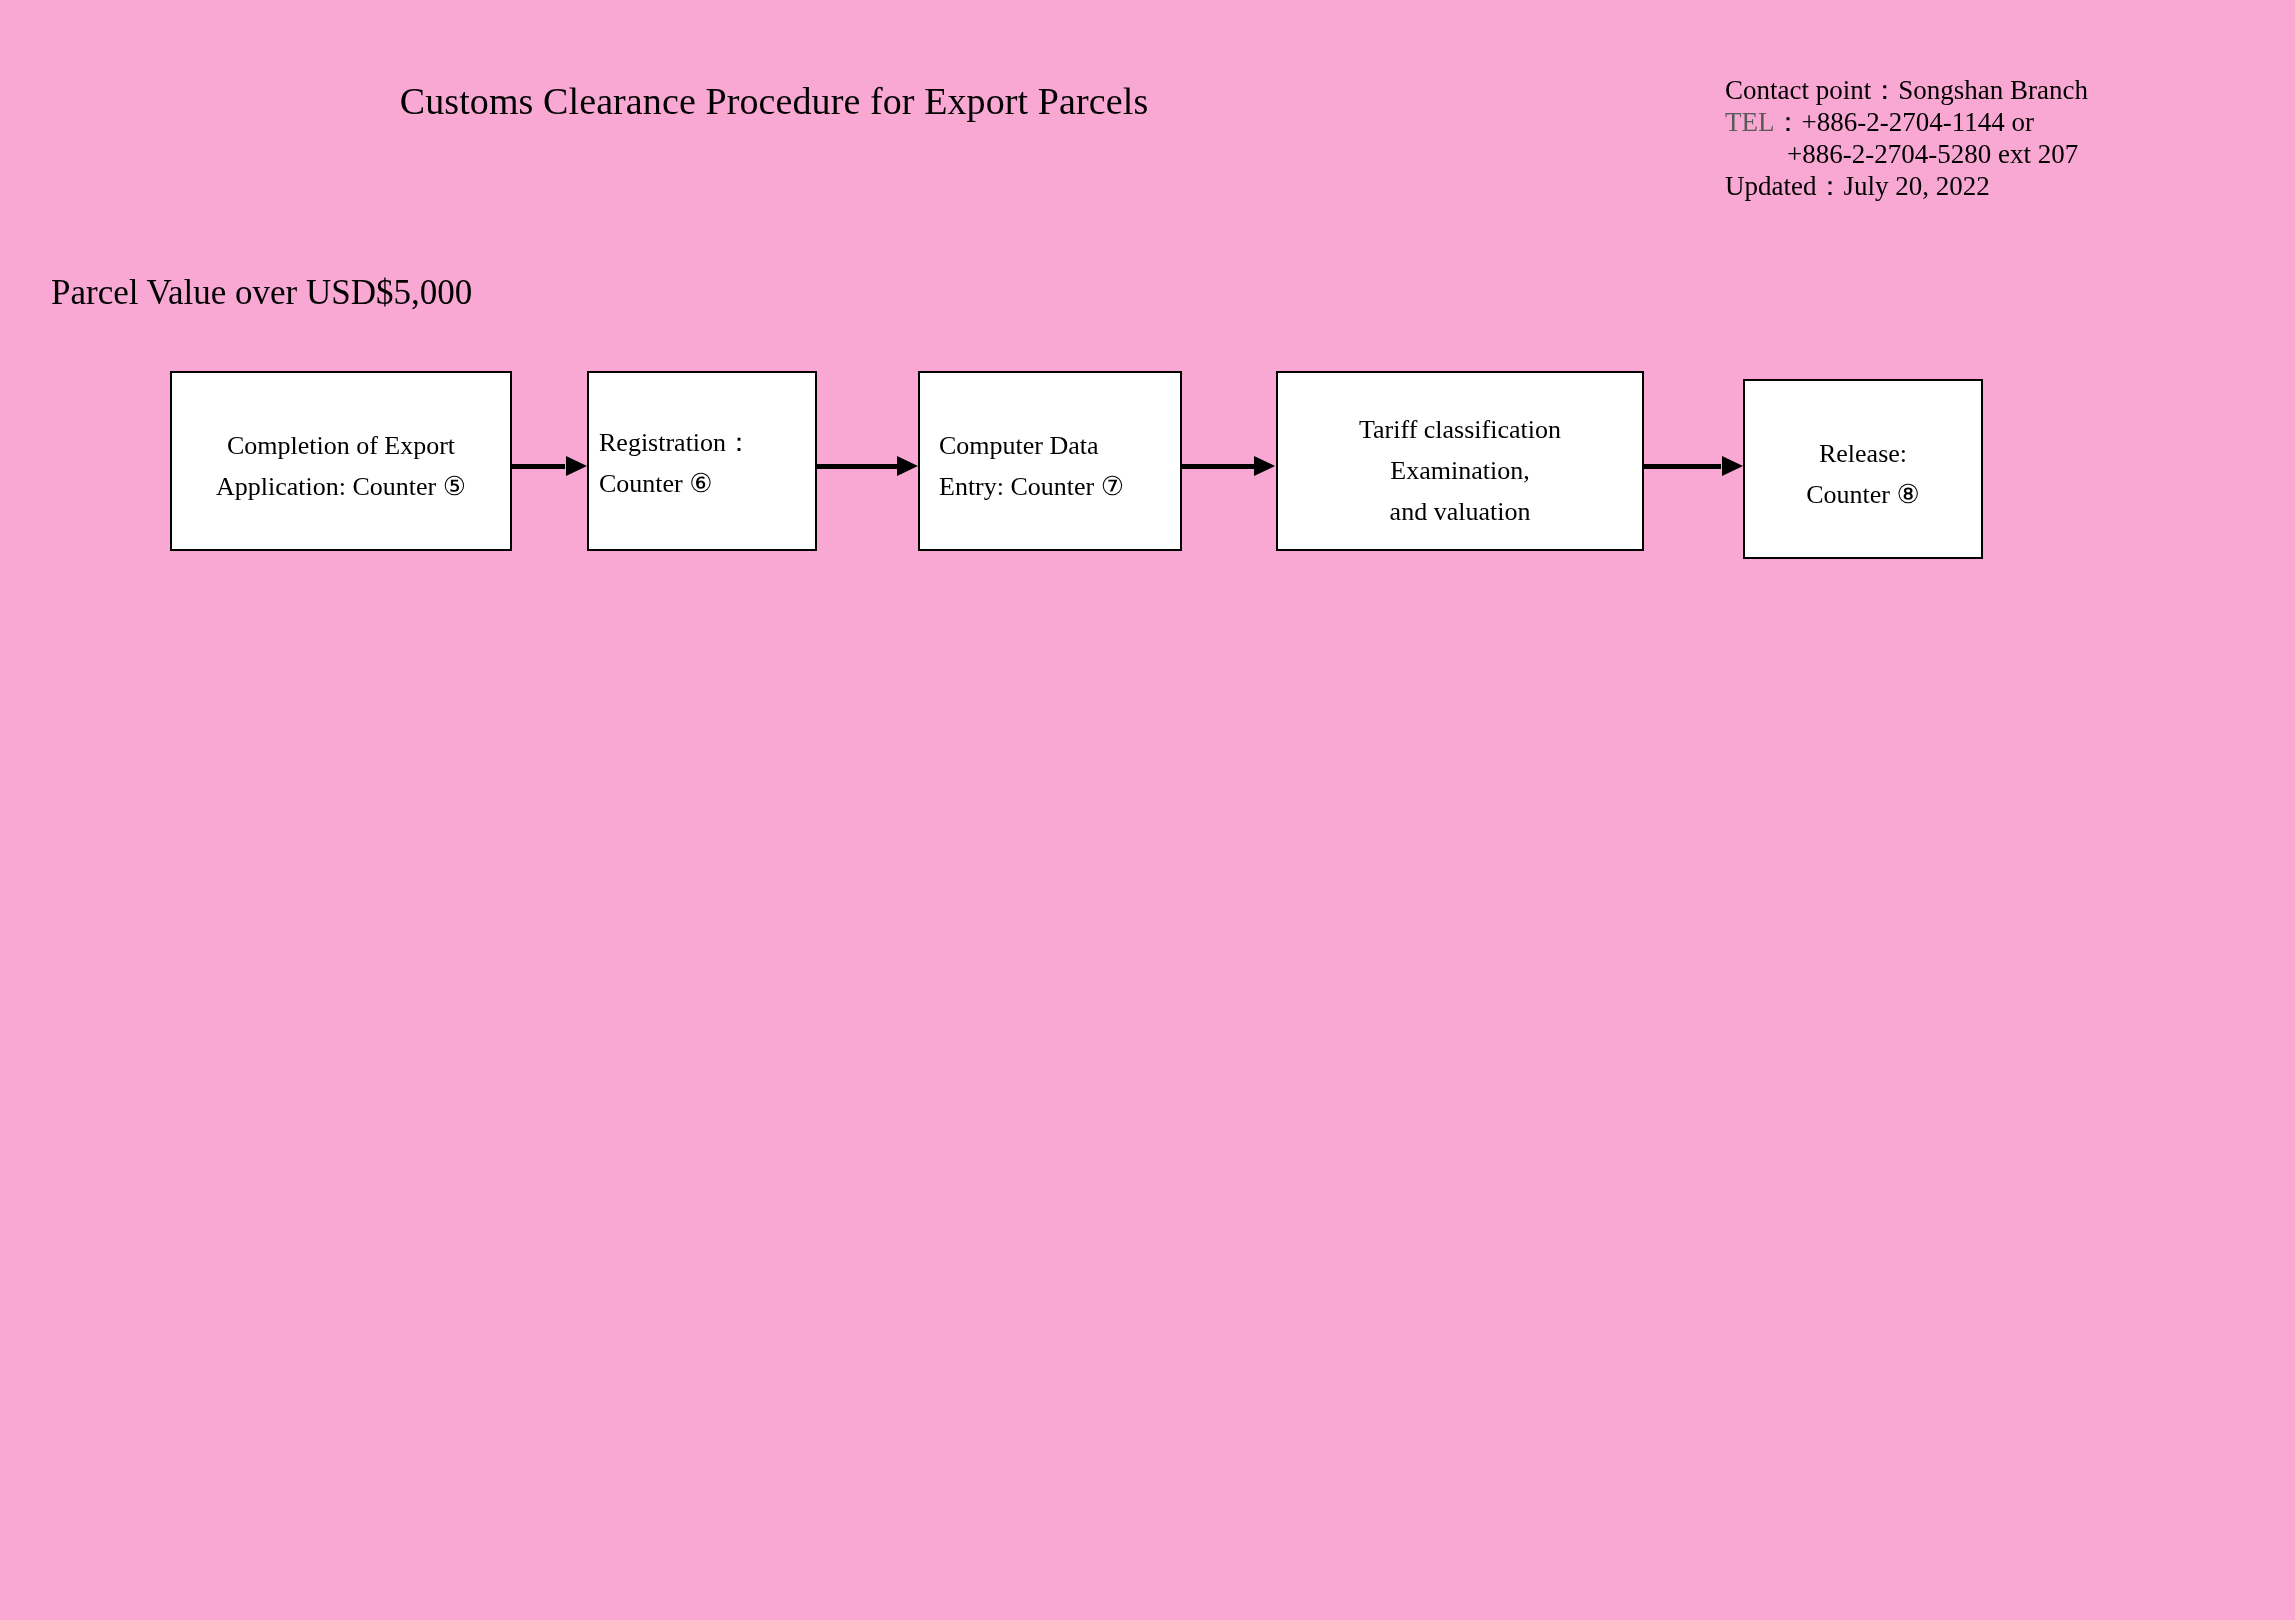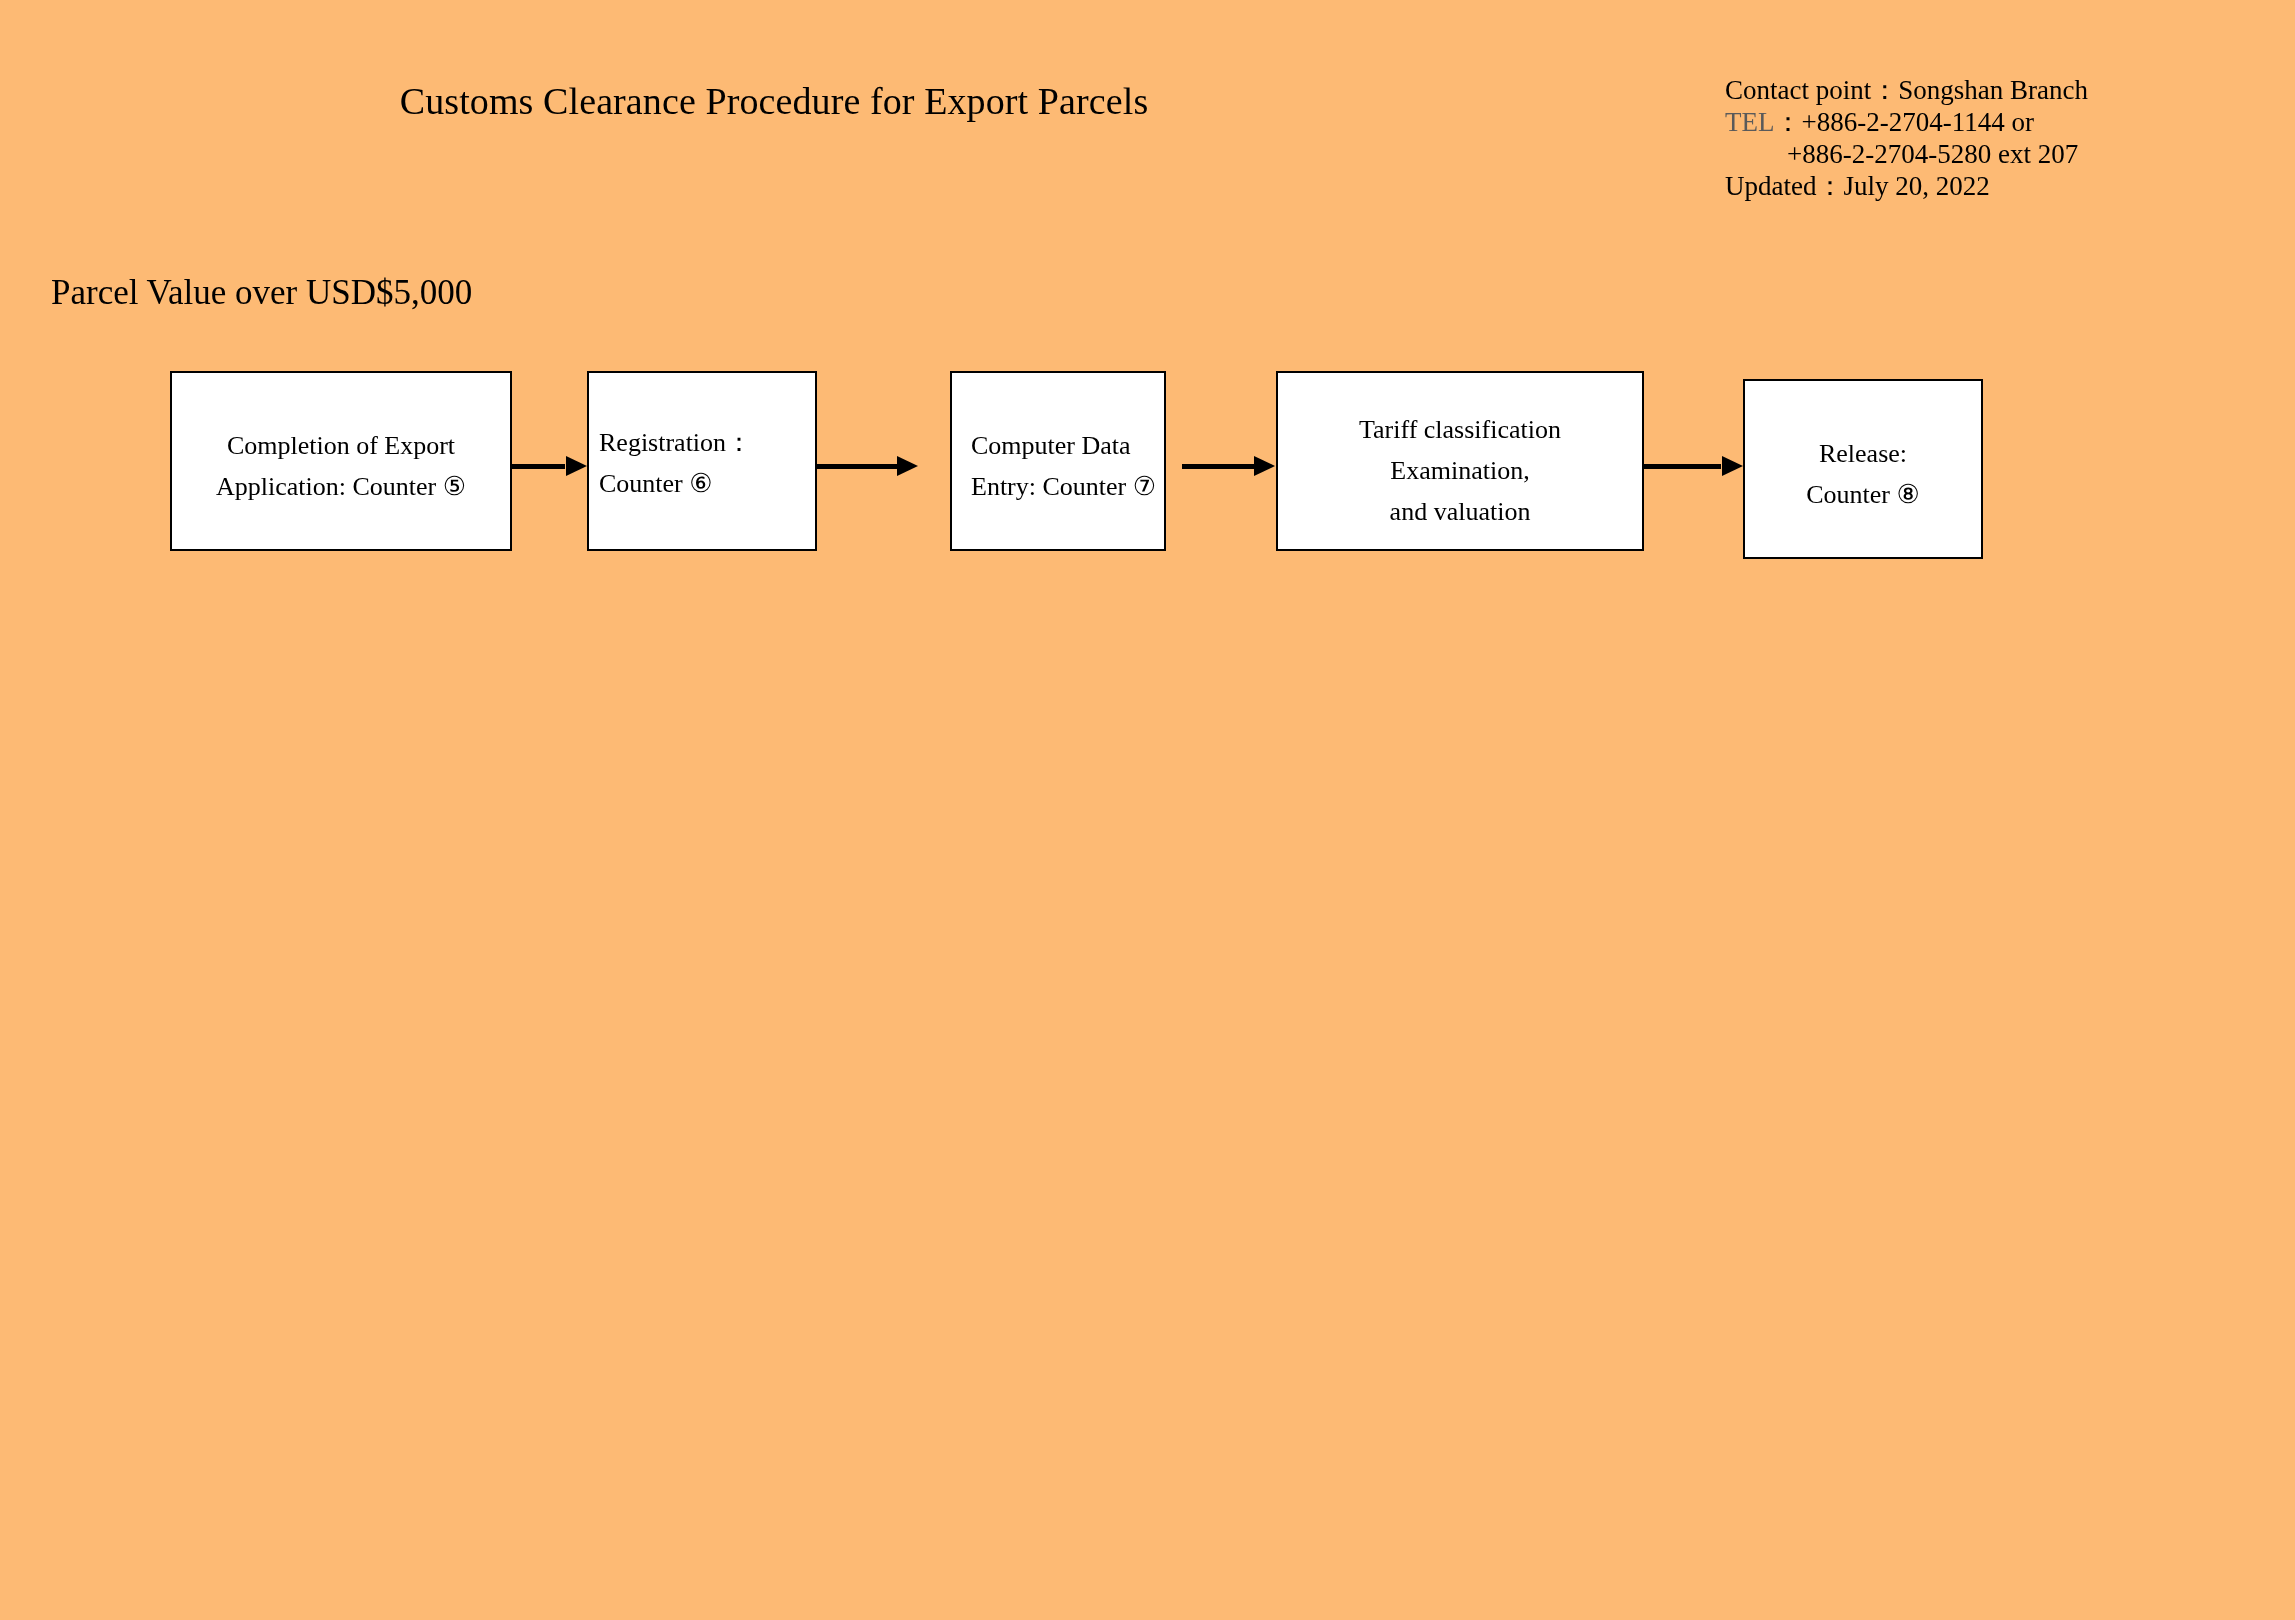--- a/index.html
+++ b/index.html
@@ -8,21 +8,21 @@
     background: #ffffff;
   }
   body {
     font-family: "Liberation Serif", "DejaVu Serif", serif;
     color: #000000;
   }
   #page {
     position: relative;
     width: 2295px;
     height: 1621px;
-    background: #fdba74;
+    background: #f9a8d4;
     overflow: hidden;
   }
 
   
   #doc-title {
     position: absolute;
     left: 0;
     top: 81px;
     width: 1548px;
     text-align: center;
@@ -76,21 +76,21 @@
     line-height: 41px;
   }
   .flow-box .box-text .tline {
     display: block;
     white-space: nowrap;
   }
 
   
   #box-1 { left: 170px;  width: 342px; padding-left: 32px; }
   #box-2 { left: 587px; width: 230px; }
-  #box-3 { left: 918px; width: 216px; margin-left: 32px; }
+  #box-3 { left: 918px; width: 264px; }
   #box-4 { left: 1276px; width: 368px; }
   #box-5 { left: 1743px; width: 240px; margin-top: 8px; }
 
   #box-1 .box-text { top: 52px;  text-align: center; }
   #box-2 .box-text { top: 49px;  text-align: left; padding-left: 10px; }
   #box-3 .box-text { top: 52px;  text-align: left; padding-left: 19px; }
   #box-4 .box-text { top: 36px;  text-align: center; }
   #box-5 .box-text { top: 52px;  text-align: center; }
 
   

